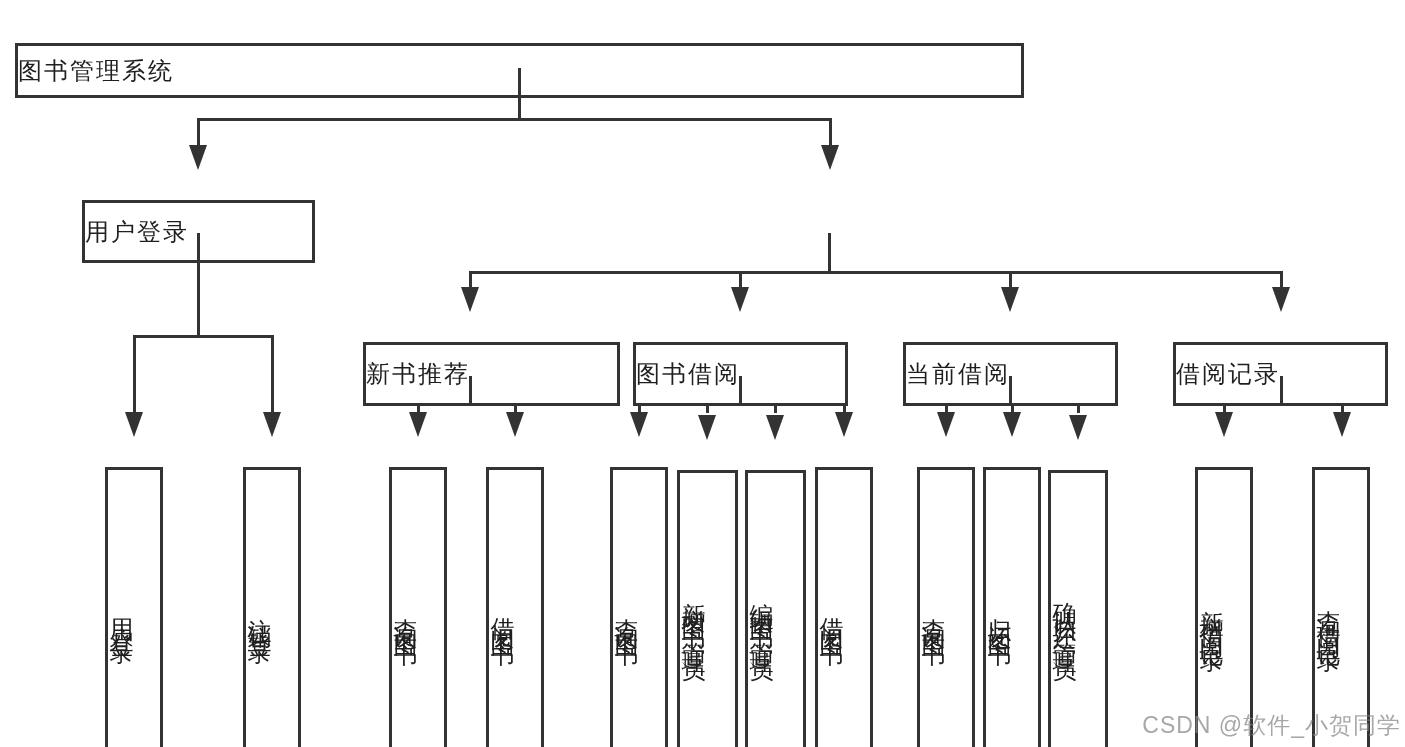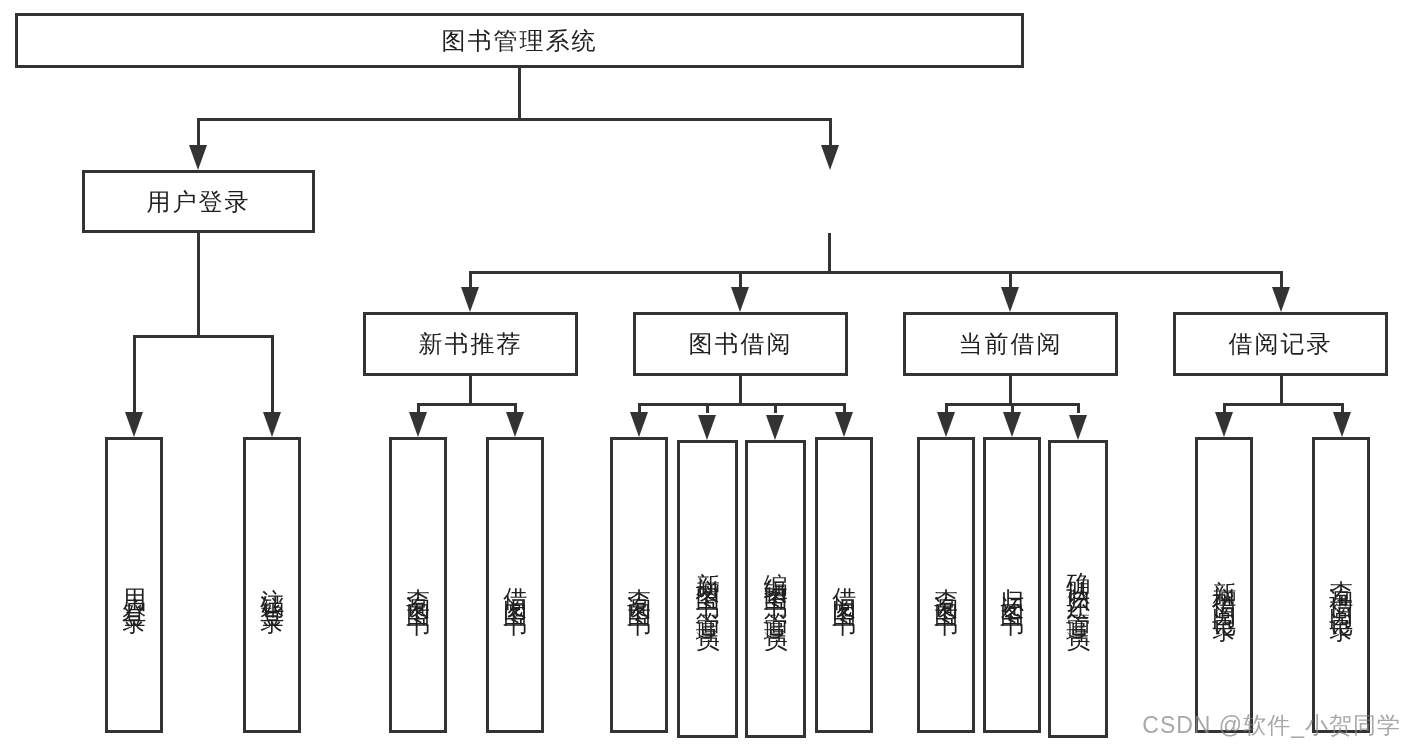--- a/index.html
+++ b/index.html
@@ -11,22 +11,22 @@
     background: var(--bg, #ffffff);
     font-family: "Liberation Sans", sans-serif;
     overflow: hidden;
   }
   .box {
     position: absolute;
     border: 3px solid var(--line, #333333);
     background: #ffffff;
     display: flex;
     align-items: center;
-    justify-content: center;
     color: var(--text, #1f1f1f);
+    margin-top: 30px;
   }
   .box.h span {
     font-size: 24px;
     letter-spacing: 2px;
     white-space: nowrap;
   }
   .box.v span {
     writing-mode: vertical-rl;
     text-orientation: mixed;
     font-size: 24px;
@@ -62,21 +62,21 @@
 <div class="stage">
 
   <div class="box h" style="left:15px; top:13px; width:1009px; height:55px;">
     <span>图书管理系统</span>
   </div>
 
   <div class="box h" style="left:82px; top:170px; width:233px; height:63px;">
     <span>用户登录</span>
   </div>
 
-  <div class="box h" style="left:363px; top:312px; width:215px; height:64px;">
+  <div class="box h" style="left:363px; top:312px; width:257px; height:64px;">
     <span>新书推荐</span>
   </div>
   <div class="box h" style="left:903px; top:312px; width:215px; height:64px;">
     <span>当前借阅</span>
   </div>
   <div class="box h" style="left:633px; top:312px; width:215px; height:64px;">
     <span>图书借阅</span>
   </div>
   <div class="box h" style="left:1173px; top:312px; width:215px; height:64px;">
     <span>借阅记录</span>

